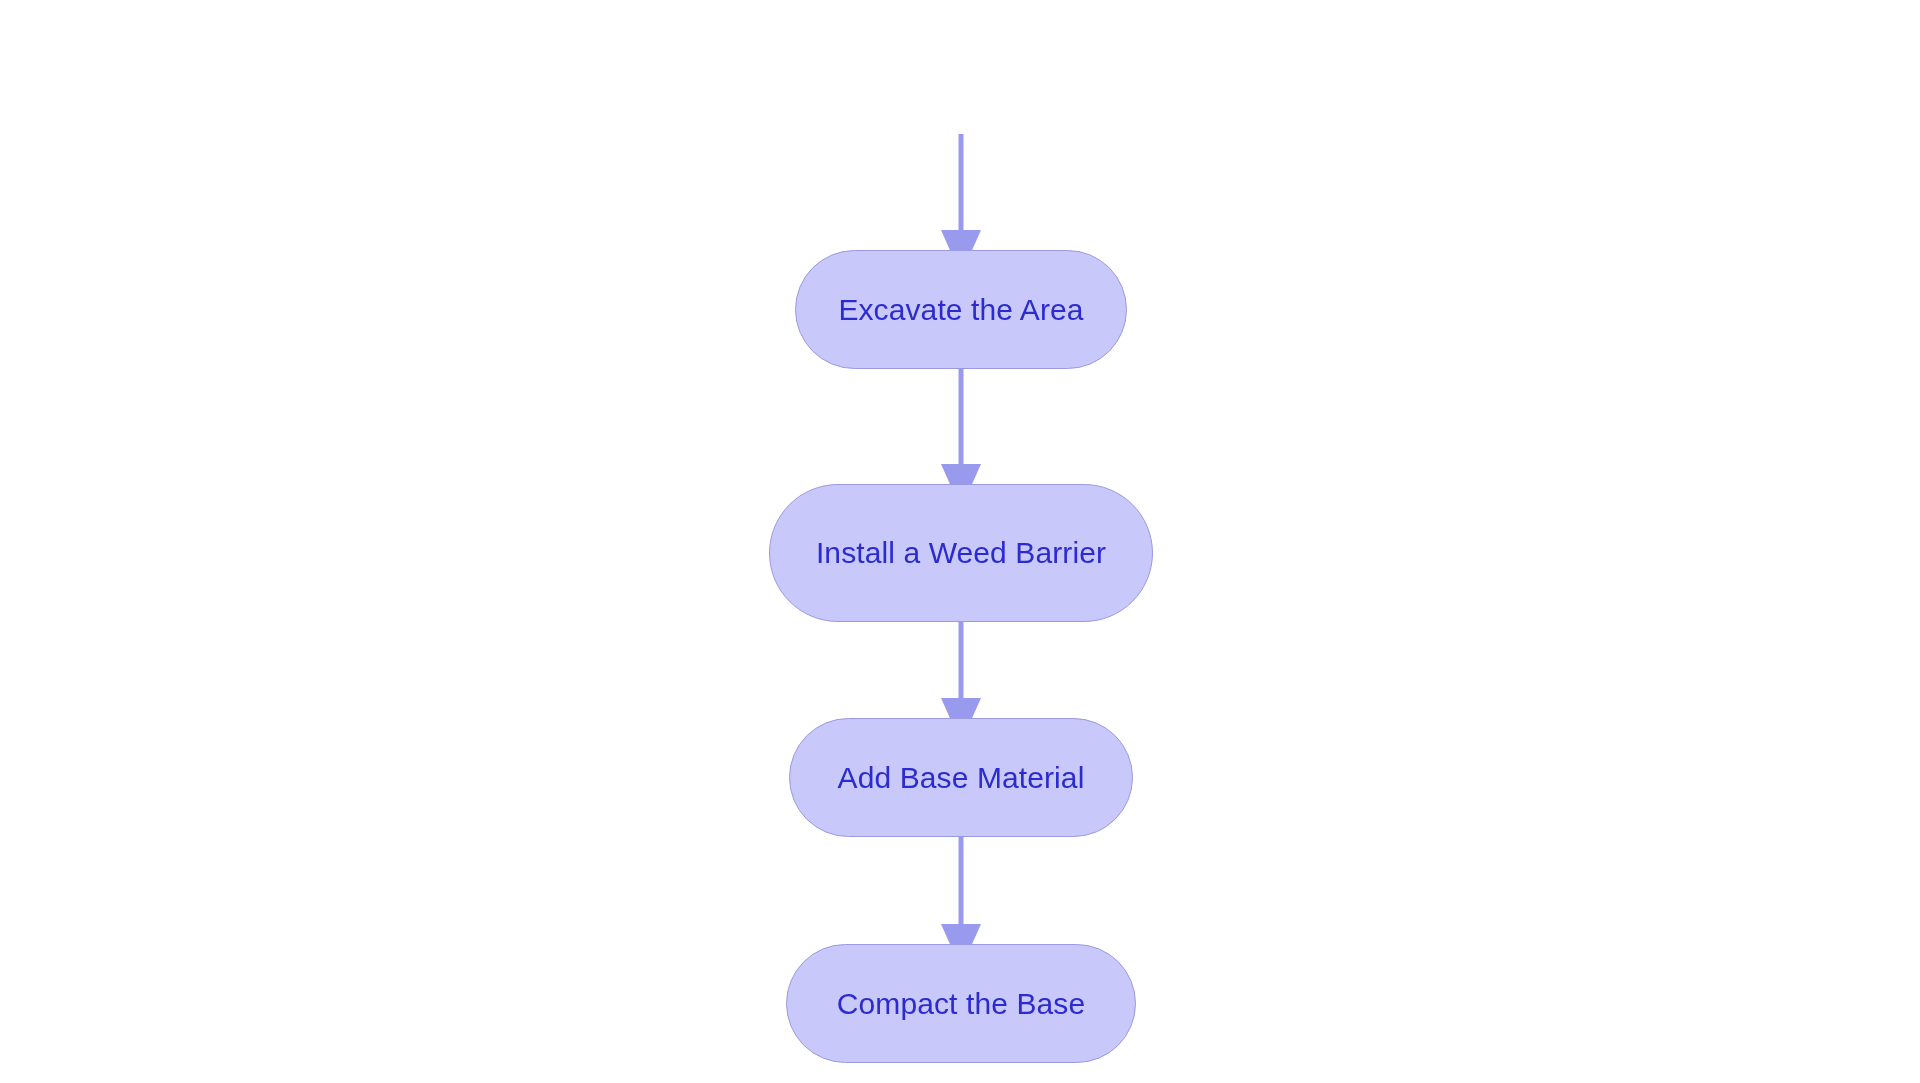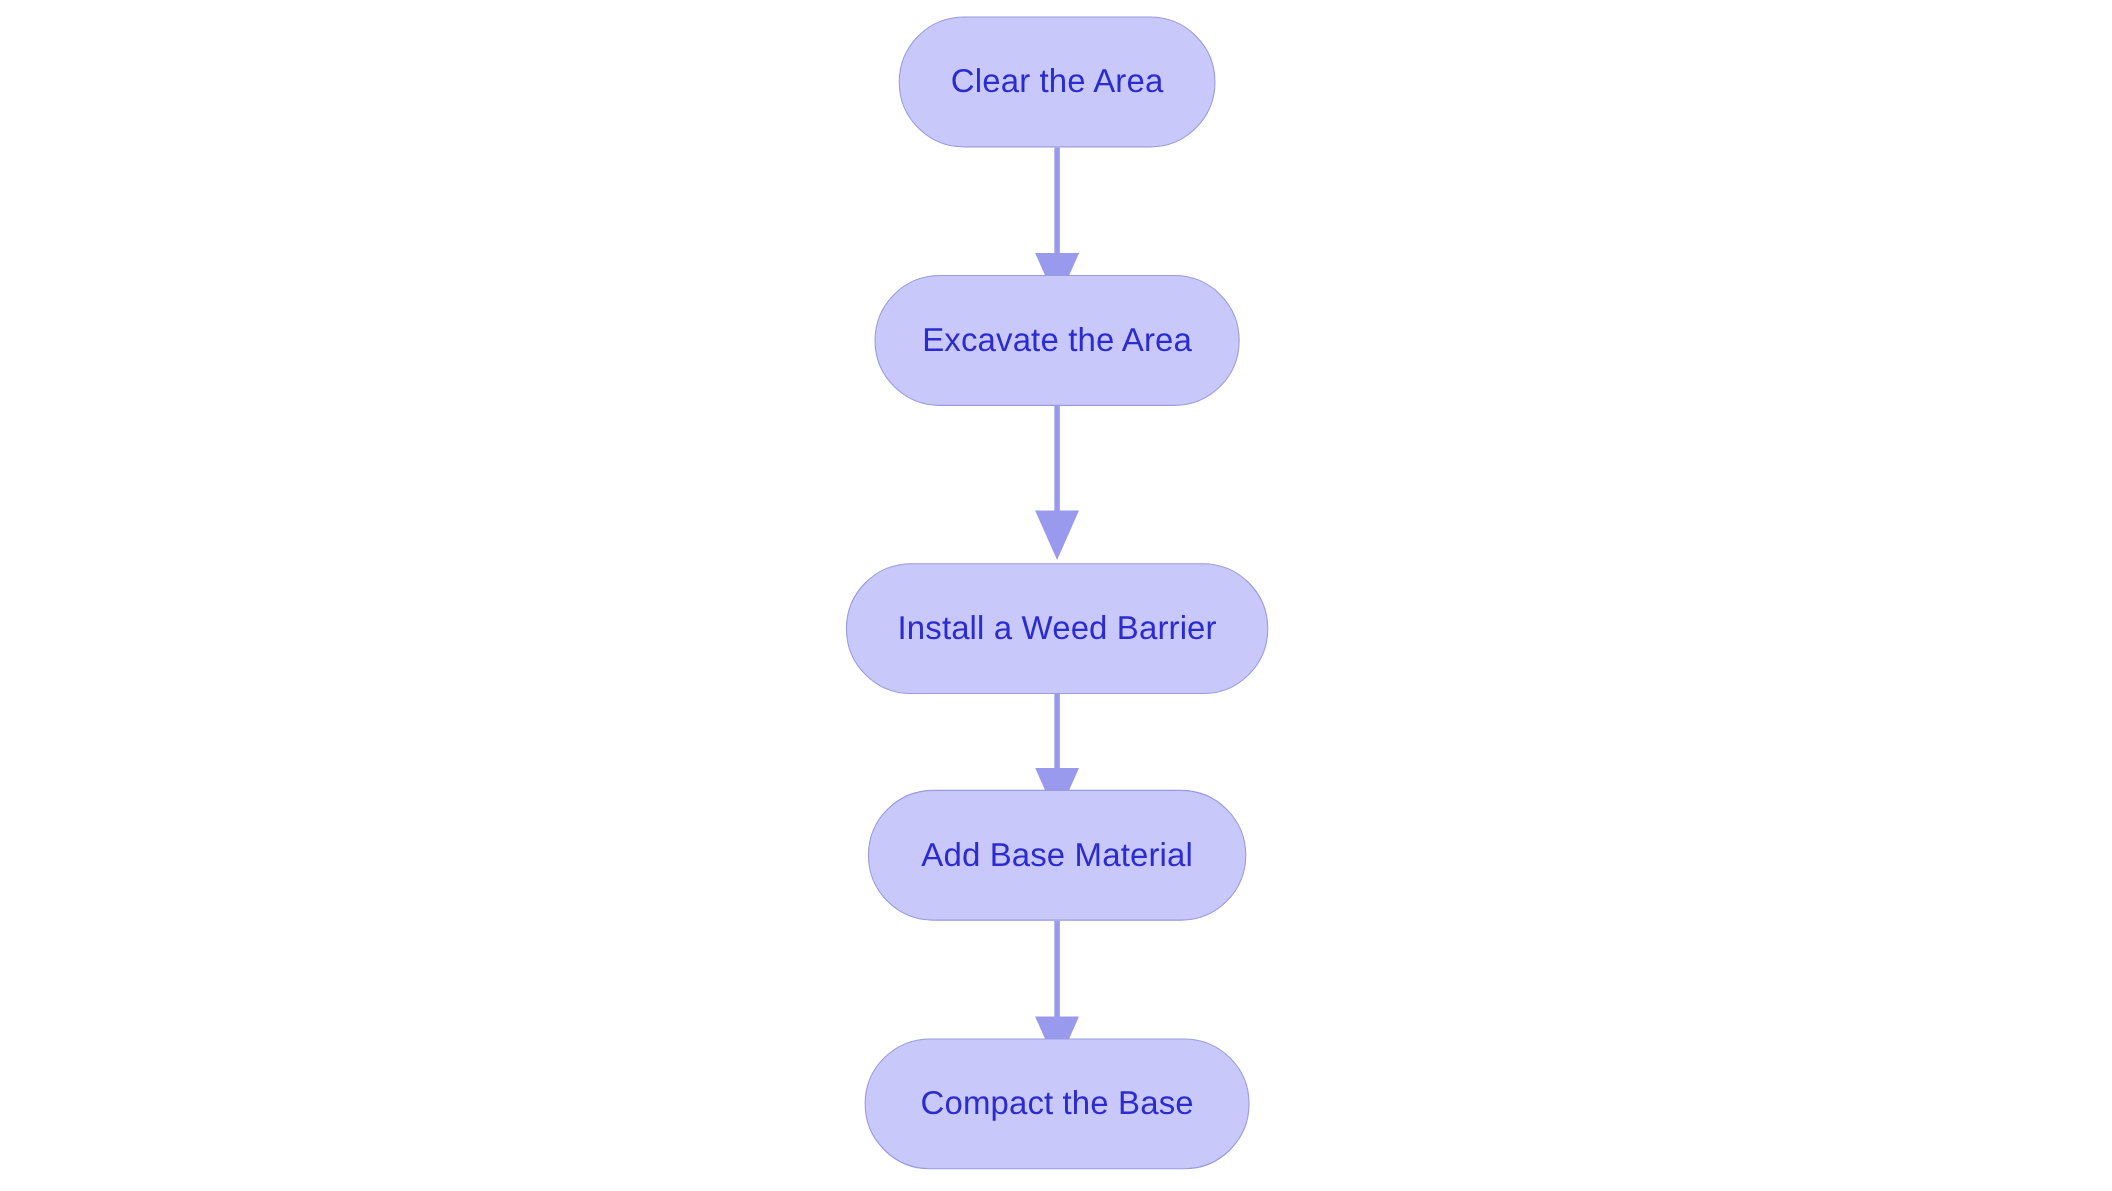--- a/index.html
+++ b/index.html
@@ -79,29 +79,26 @@
     <g>
       <line x1="961" y1="134" x2="961" y2="236" stroke="#9999ee" stroke-width="5" marker-end="url(#arrowhead)"></line>
       <line x1="961" y1="369" x2="961" y2="470" stroke="#9999ee" stroke-width="5" marker-end="url(#arrowhead)"></line>
       <line x1="961" y1="603" x2="961" y2="704" stroke="#9999ee" stroke-width="5" marker-end="url(#arrowhead)"></line>
       <line x1="961" y1="837" x2="961" y2="930" stroke="#9999ee" stroke-width="5" marker-end="url(#arrowhead)"></line>
     </g>
   </svg>
 
   <div id="node-layer">
 
-    <div class="flow-node" style="left:961px; top:15px; width:288px; height:119px;">
-      <span class="flow-node-label">Clear the Area</span>
-    </div>
 
     <div class="flow-node" style="left:961px; top:250px; width:332px; height:119px;">
       <span class="flow-node-label">Excavate the Area</span>
     </div>
 
-    <div class="flow-node" style="left:961px; top:484px; width:384px; height:119px;margin-top:28px;">
+    <div class="flow-node" style="left:961px; top:484px; width:384px; height:138px;">
       <span class="flow-node-label">Install a Weed Barrier</span>
     </div>
 
     <div class="flow-node" style="left:961px; top:944px; width:350px; height:119px;">
       <span class="flow-node-label">Compact the Base</span>
     </div>
 
     <div class="flow-node" style="left:961px; top:718px; width:344px; height:119px;">
       <span class="flow-node-label">Add Base Material</span>
     </div>

